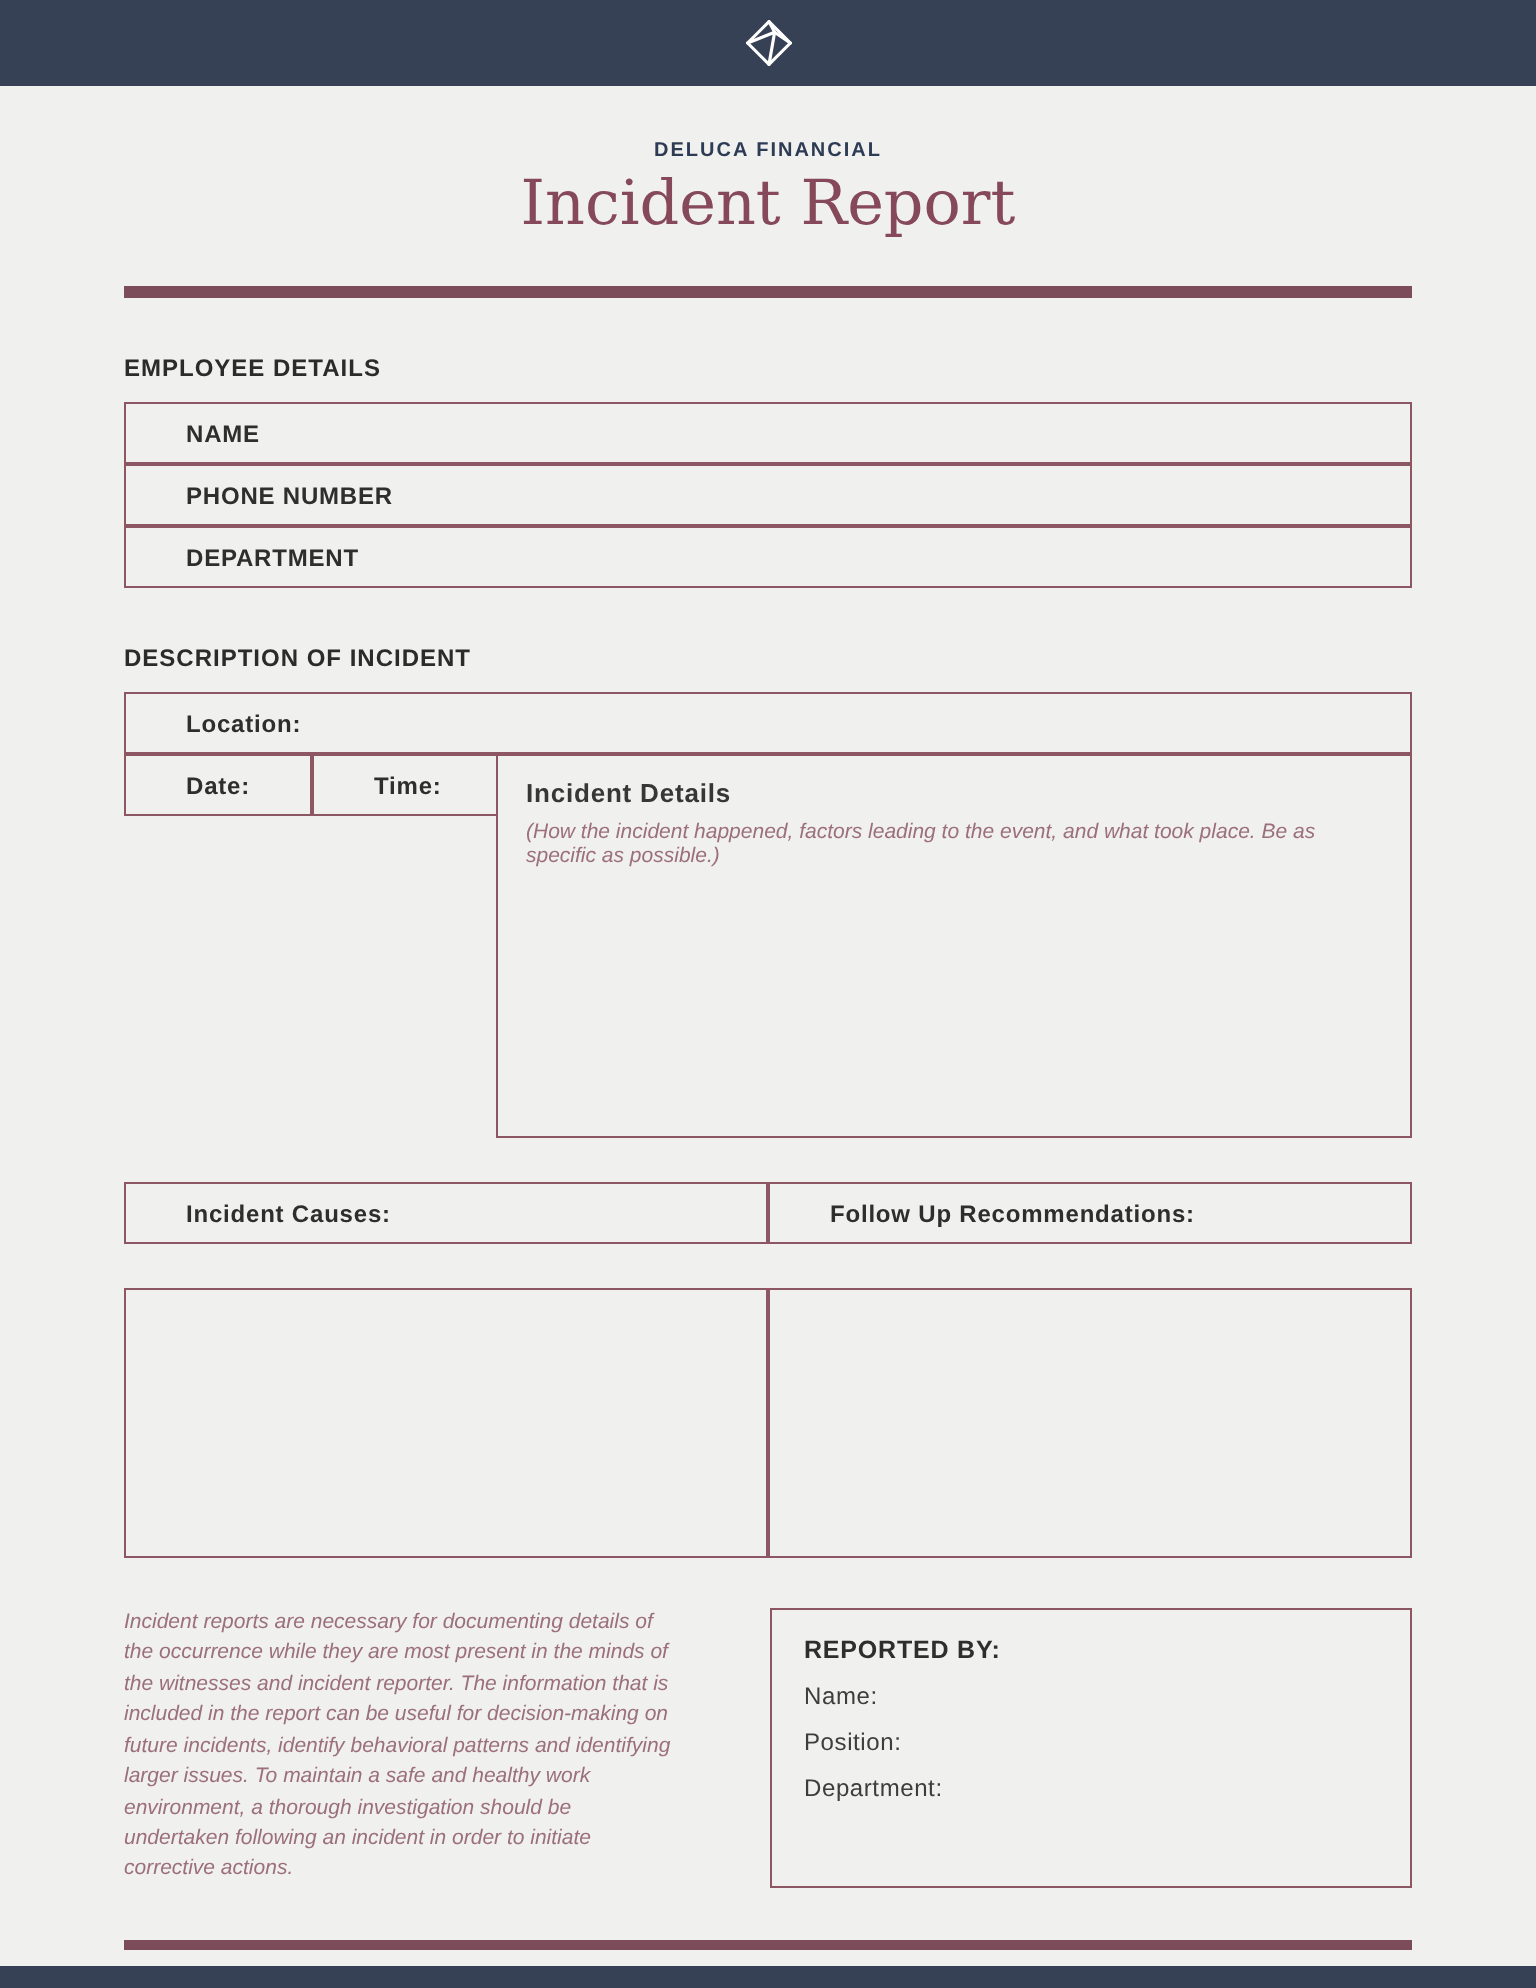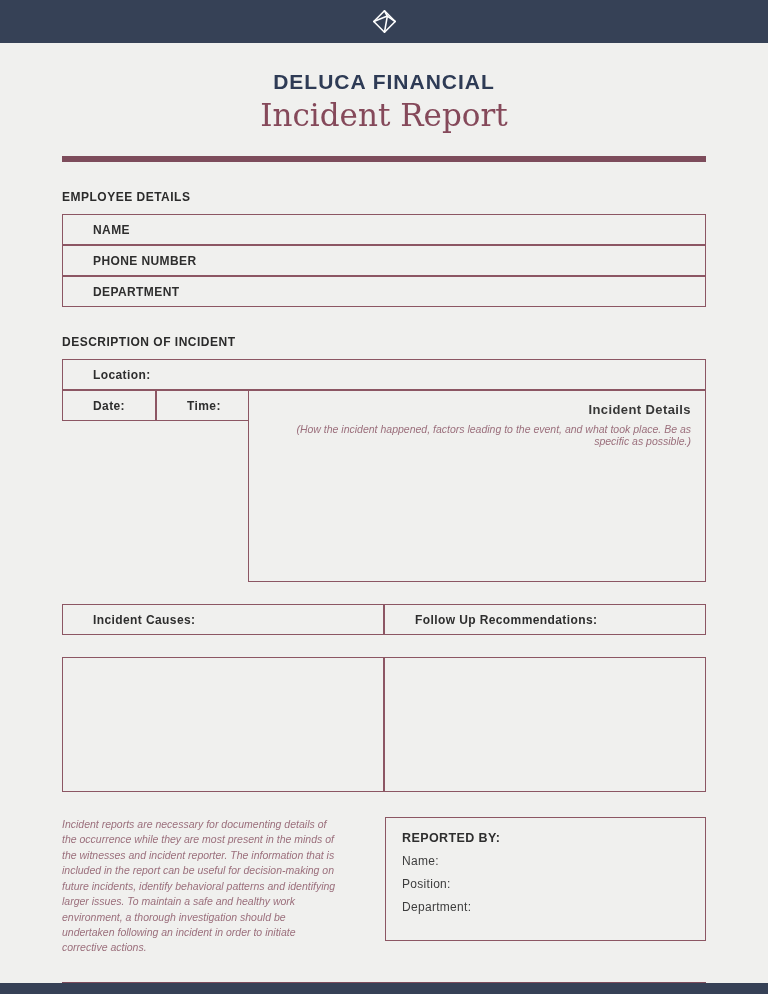--- a/index.html
+++ b/index.html
@@ -18,21 +18,21 @@
     height:43px; background:#364156;
     display:flex; align-items:center; justify-content:center;
   }
   .bottombar {
     position:absolute; left:0; bottom:0; width:100%; height:11px;
     background:#364156;
   }
   
   .header { text-align:center; margin-top:27px; }
   .brand {
-    font-size:21px; font-weight:bold; letter-spacing:1px;
+    font-size:10px; font-weight:bold; letter-spacing:1px;
     color:#2e3b55;
   }
   .doc-title {
     font-family:"DejaVu Serif", serif;
     font-size:31px; color:#85495a; margin-top:3px;
   }
   .rule {
     height:6px; background:#7d4c5b;
     margin:23px 62px 0 62px;
   }
@@ -52,21 +52,21 @@
   .row31 {
     height:31px; display:flex; align-items:center;
     padding:0 30px;
   }
   .label {
     font-size:12px; font-weight:bold; letter-spacing:0.4px; color:#2e2e2e;
   }
   
   .emp-table { margin:10px 62px 0 62px; display:flex; flex-direction:column; }
   
-  .desc-table { margin:10px 62px 0 62px;text-align:right; }
+  .desc-table { margin:10px 62px 0 62px; }
   .desc-body { display:flex; height:192px; }
   .desc-left { width:186px; display:flex; flex-direction:row; }
   .police-cell { flex:1; padding:12px 14px; }
   .cb-row { display:flex; align-items:center; margin-top:9px; }
   .checkbox {
     width:22px; height:22px;
     border:1px solid #ebd6b4; background:transparent;
     box-sizing:border-box; cursor:pointer;
   }
   .cb-label { margin-left:4px; }
@@ -81,21 +81,21 @@
   .causes-col { width:50%; display:flex; flex-direction:column;gap:22px; }
   .causes-body { height:135px; }
   
   .footer { margin:25px 62px 0 62px; display:flex; justify-content:space-between; }
   .note {
     width:274px;
     font-size:10.5px; font-style:italic; line-height:1.47;
     color:#9b6f7c;
   }
   .reported-box {
-    width:321px; height:124px;
+    width:321px; height:140px;
     padding:13px 16px;
   }
   .reported-heading { font-size:12.5px; font-weight:bold; letter-spacing:0.4px; color:#2e2e2e; }
   .reported-field { margin-top:9px; font-size:12px; letter-spacing:0.3px; color:#3d3d3d; }
   .gem { display:block; }
 </style>
 </head>
 <body>
 
 <div class="page">

